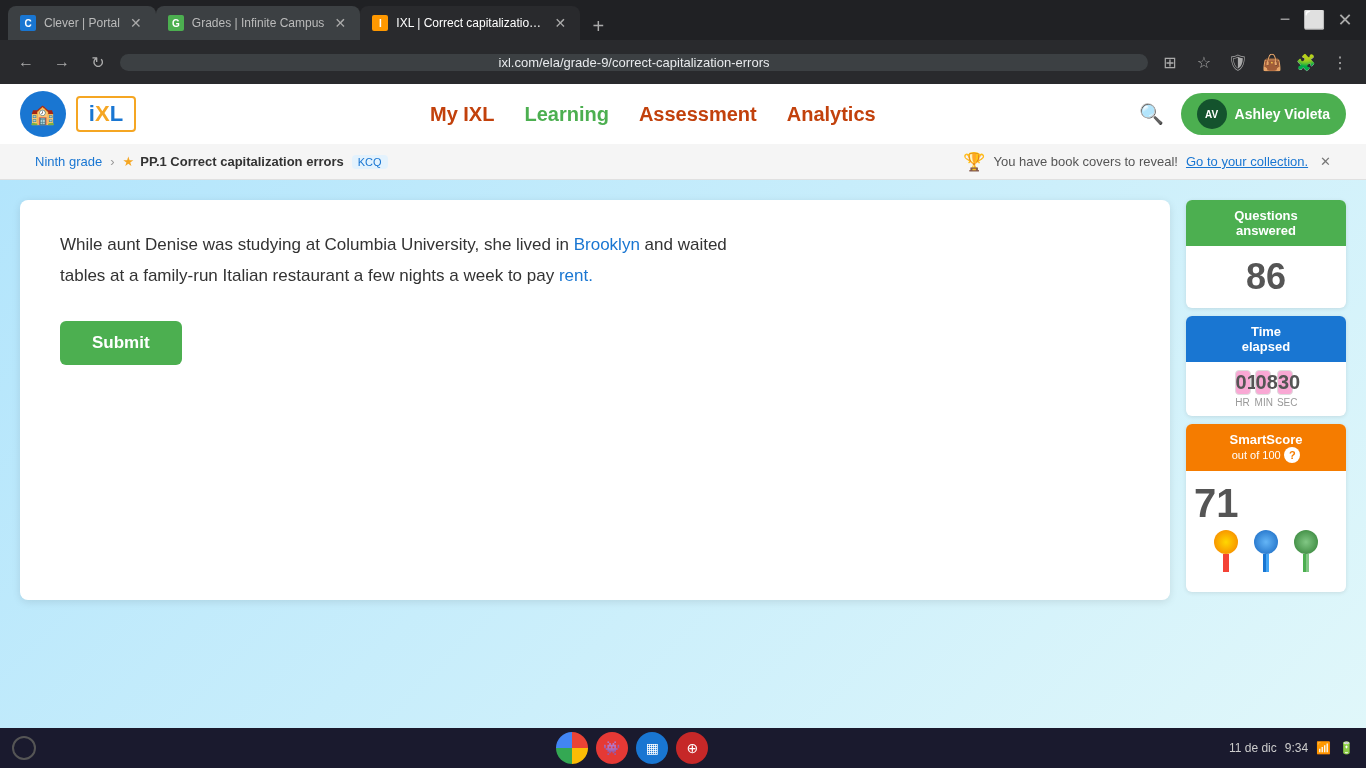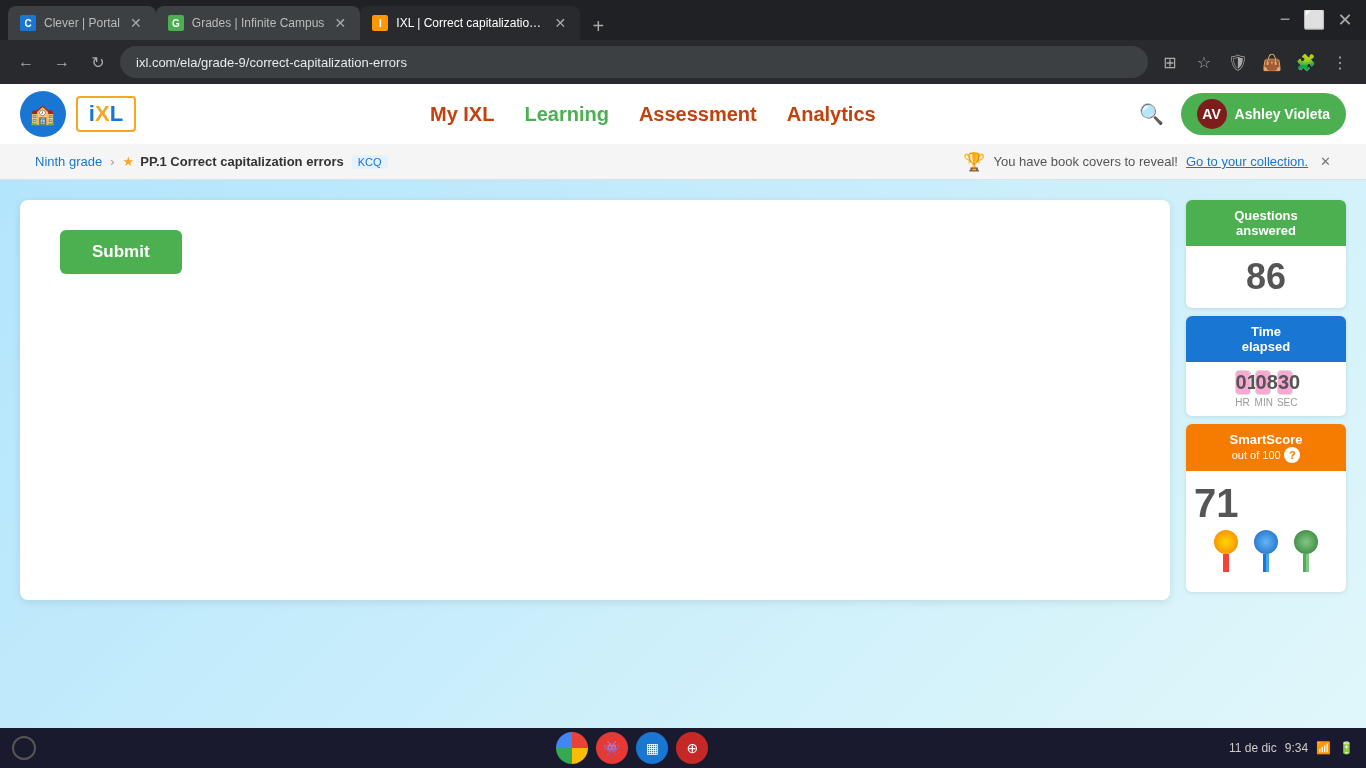--- a/index.html
+++ b/index.html
@@ -104,25 +104,26 @@
       align-items: center;
       justify-content: center;
       border-radius: 50%;
       cursor: pointer;
     }
     .address-input {
       flex: 1;
       background: #3c4043;
       border: none;
       border-radius: 20px;
-      height: 32px;
+      height: 17px;
       padding: 0 16px;
       color: #e8eaed;
       font-size: 13px;
       outline: none;
+      text-align: center;
     }
     .browser-actions {
       display: flex;
       gap: 6px;
       align-items: center;
     }
     .browser-action-btn {
       color: #aaa;
       font-size: 16px;
       width: 28px;
@@ -200,26 +201,26 @@
       display: flex;
       align-items: center;
       gap: 8px;
       cursor: pointer;
       font-size: 14px;
       font-weight: 600;
     }
     .user-avatar {
       width: 30px;
       height: 30px;
-      background: #7f1d1d;
-      border-radius: 50%;
-      display: flex;
-      align-items: center;
-      justify-content: center;
-      font-size: 14px;
+      background: #14532d;
+      border-radius: 50%;
+      display: flex;
+      align-items: center;
+      justify-content: center;
+      font-size: 10px;
       color: #fff;
     }
     .school-icon {
       width: 46px;
       height: 46px;
       background: #1976d2;
       border-radius: 50%;
       display: flex;
       align-items: center;
       justify-content: center;
@@ -569,20 +570,24 @@
       <span>You have book covers to reveal!</span>
       <span class="go-collection-link">Go to your collection.</span>
       <span class="close-notice">✕</span>
     </div>
   </div>
 
   <div class="main-content">
 
     <div class="question-card">
 
+      <div class="question-text">
+        While aunt Denise was studying at Columbia University, she lived in <span class="clickable-word">Brooklyn</span> and
+        waited tables at a family-run Italian restaurant a few nights a week to pay <span class="clickable-word">rent.</span>
+      </div>
 
       <button class="submit-btn">Submit</button>
     </div>
 
     <div class="right-panel">
 
       <div class="panel-section">
         <div class="panel-header">Questions<br>answered</div>
         <div class="panel-body">
           <div class="panel-big-number">86</div>

